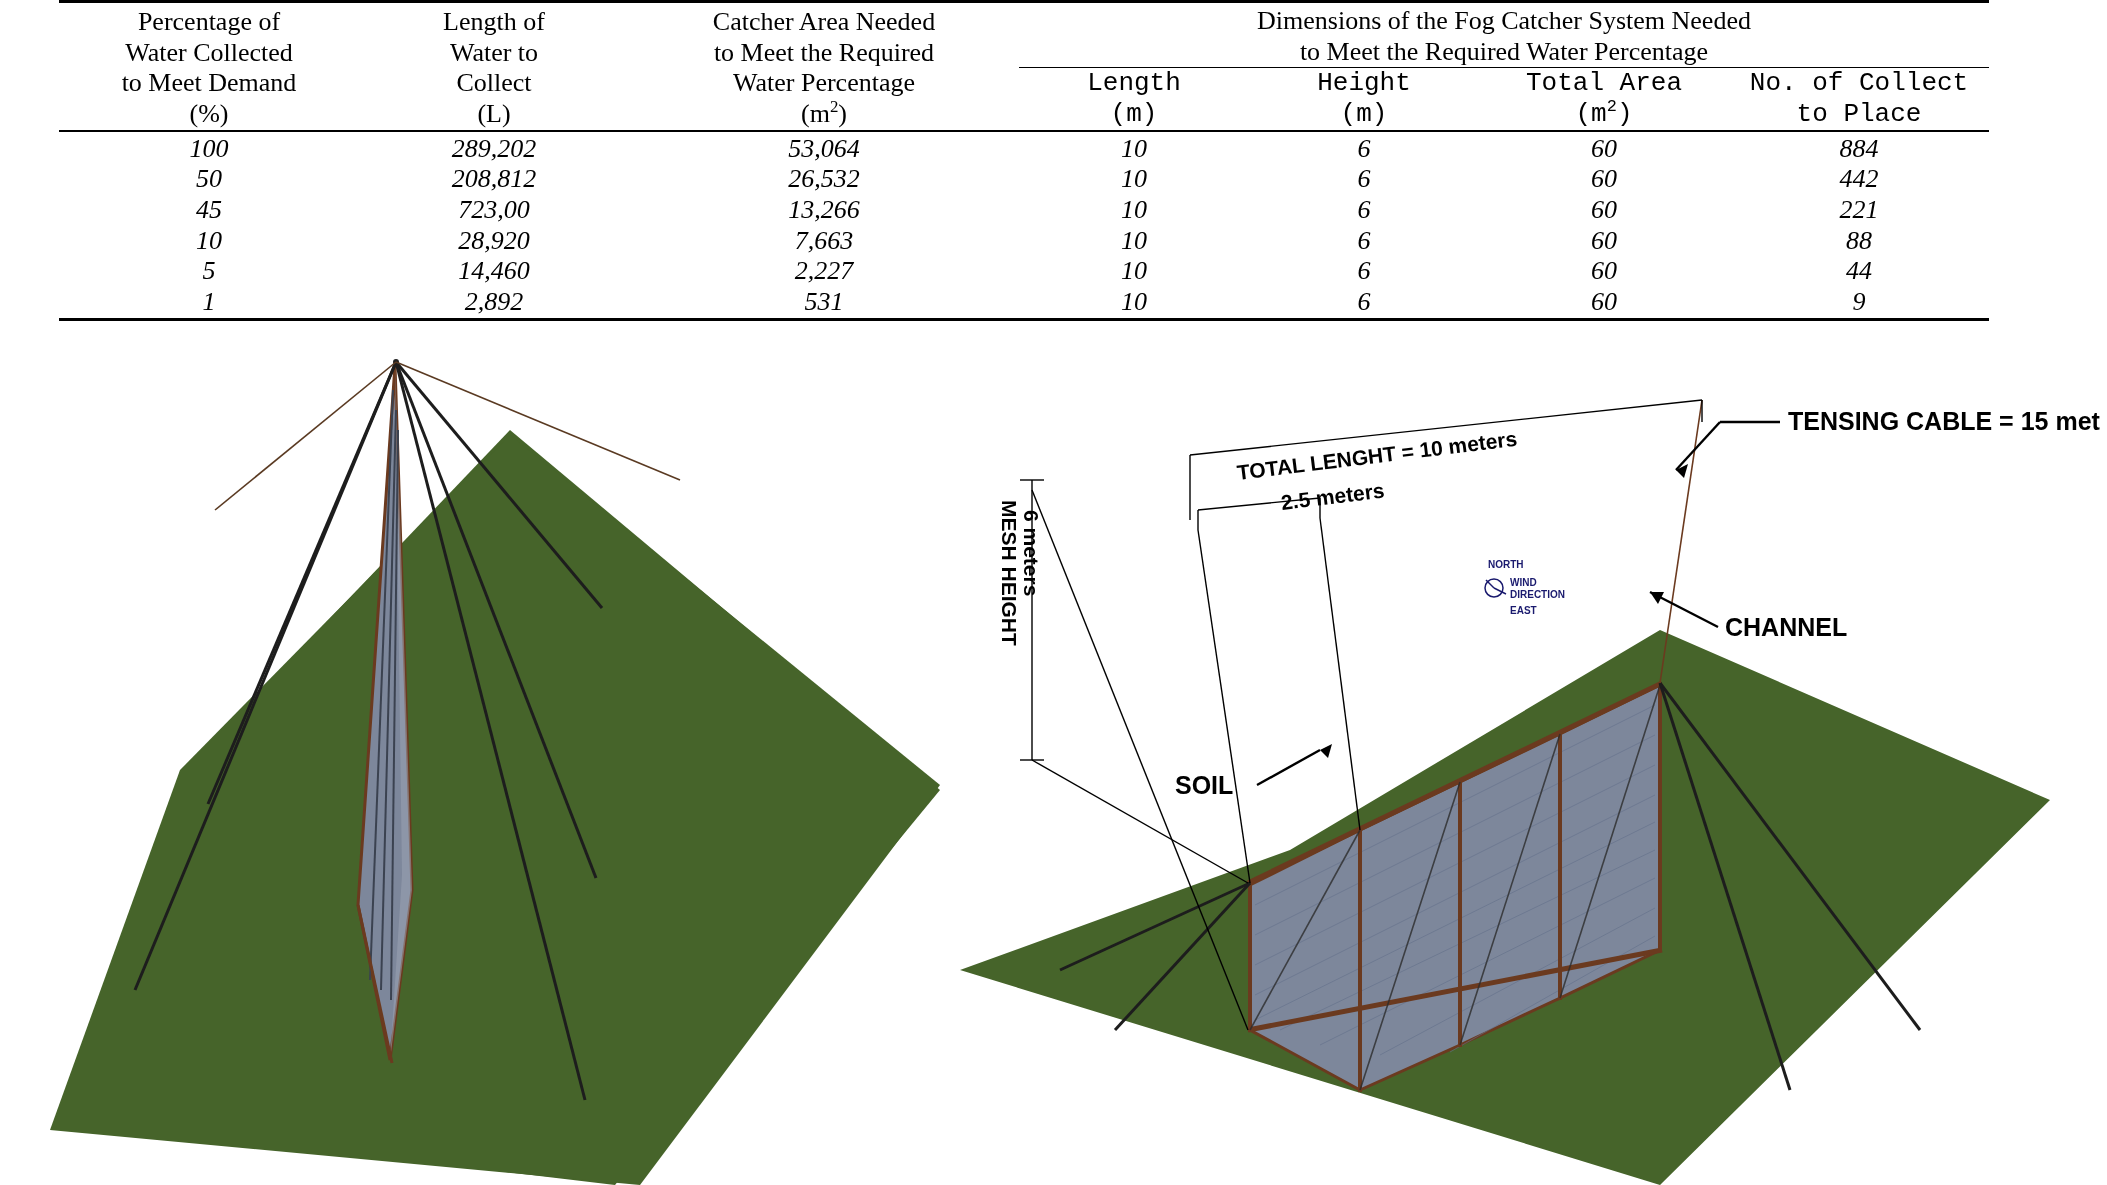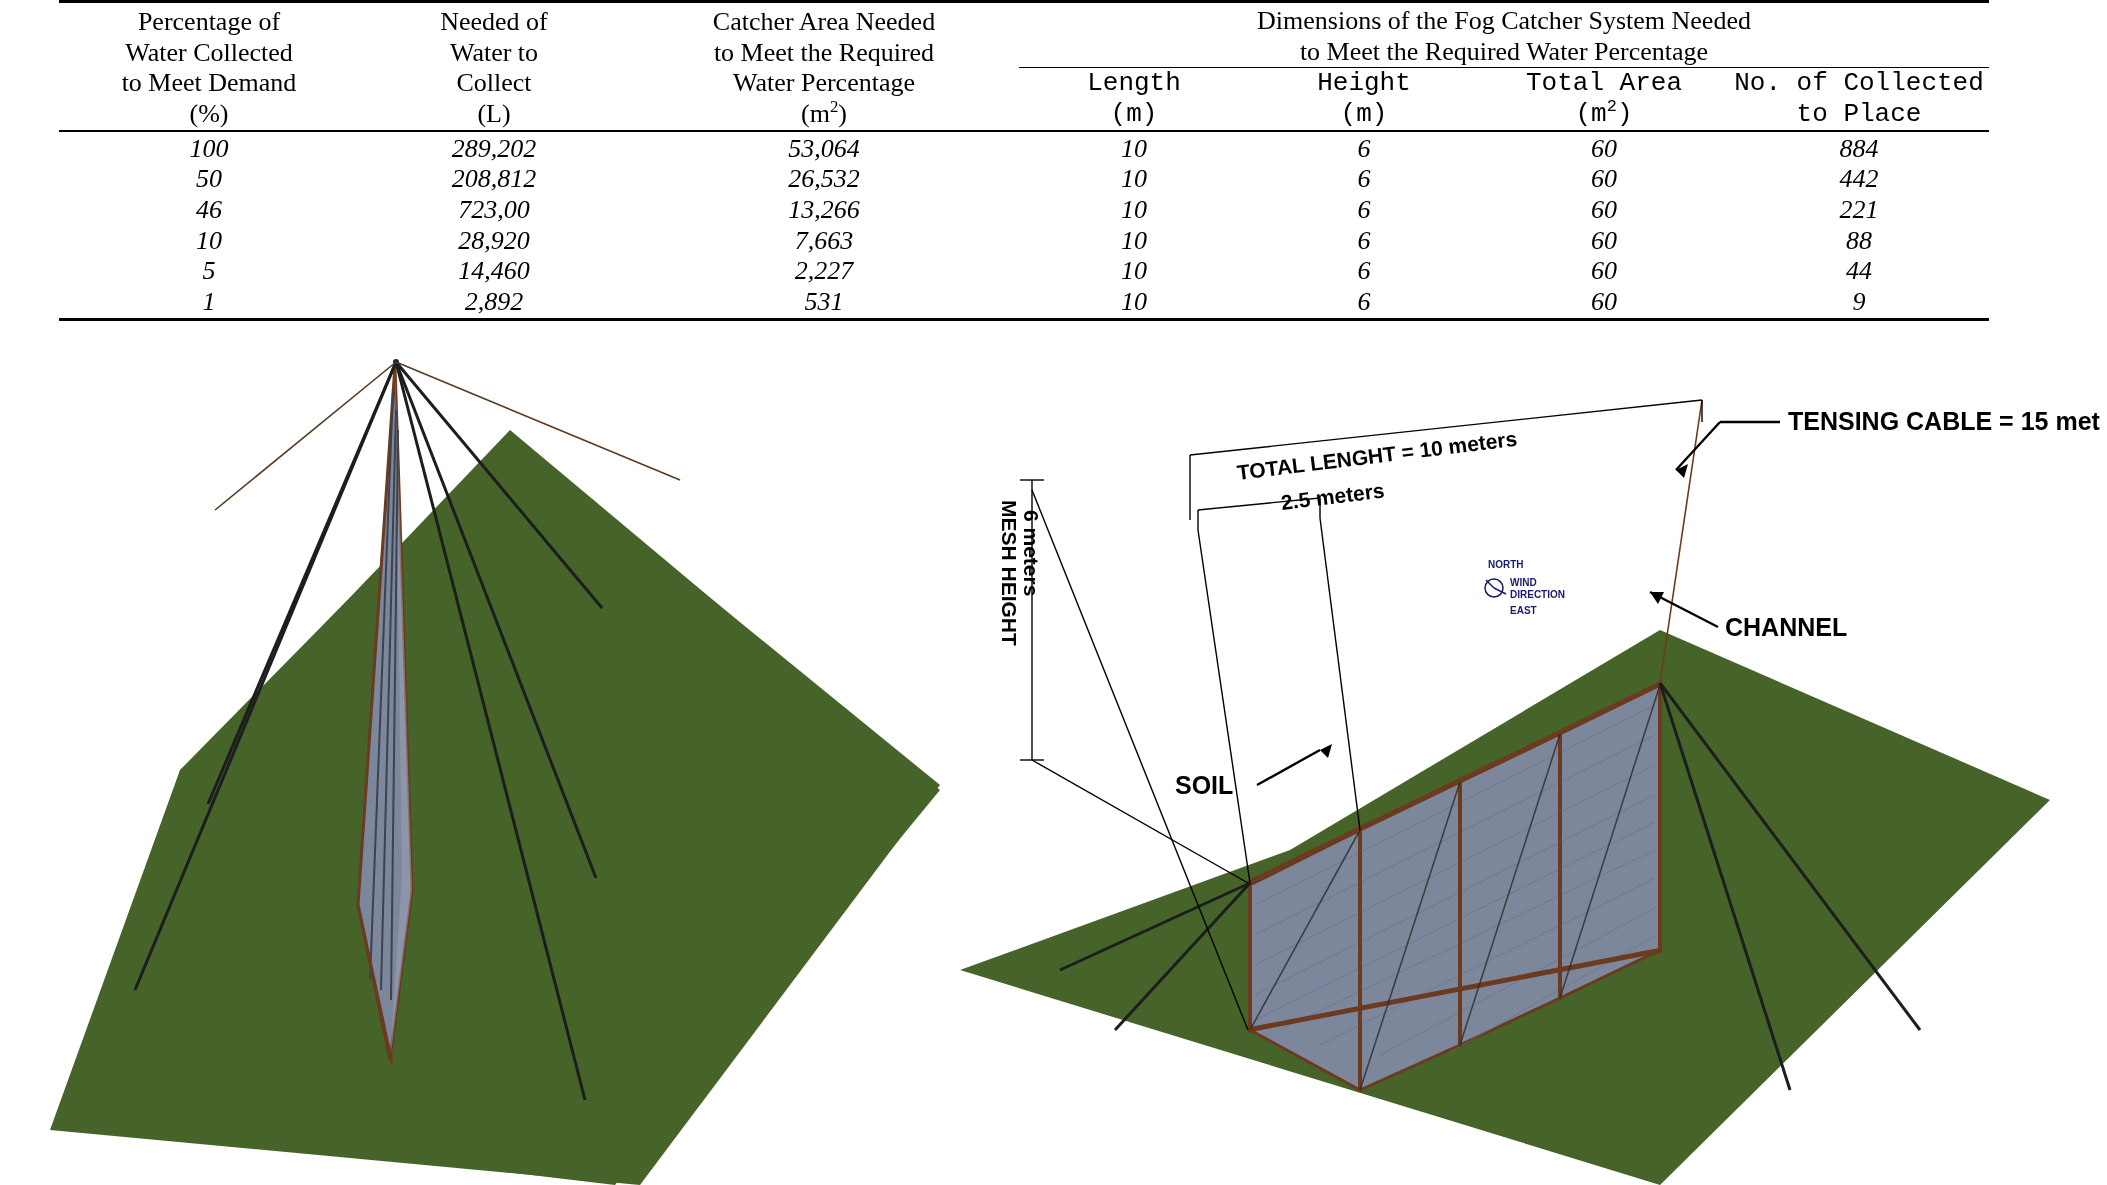--- a/index.html
+++ b/index.html
@@ -111,21 +111,21 @@
         <td colspan="7"></td>
       </tr>
       <tr>
         <td class="hdr-cell" rowspan="2">
           <div>Percentage of</div>
           <div>Water Collected</div>
           <div>to Meet Demand</div>
           <div>(%)</div>
         </td>
         <td class="hdr-cell" rowspan="2">
-          <div>Needed of</div>
+          <div>Length of</div>
           <div>Water to</div>
           <div>Collect</div>
           <div>(L)</div>
         </td>
         <td class="hdr-cell" rowspan="2">
           <div>Catcher Area Needed</div>
           <div>to Meet the Required</div>
           <div>Water Percentage</div>
           <div>(m<sup>2</sup>)</div>
         </td>
@@ -141,21 +141,21 @@
         </td>
         <td class="sub-head">
           <div>Height</div>
           <div>(m)</div>
         </td>
         <td class="sub-head">
           <div>Total Area</div>
           <div>(m<sup>2</sup>)</div>
         </td>
         <td class="sub-head">
-          <div>No. of Collected</div>
+          <div>No. of Collect</div>
           <div>to Place</div>
         </td>
       </tr>
       <tr class="rule-mid">
         <td colspan="7"></td>
       </tr>
 
       <tr class="body-row">
         <td>100</td>
         <td>289,202</td>
@@ -168,21 +168,21 @@
       <tr class="body-row">
         <td>50</td>
         <td>208,812</td>
         <td>26,532</td>
         <td>10</td>
         <td>6</td>
         <td>60</td>
         <td>442</td>
       </tr>
       <tr class="body-row">
-        <td>46</td>
+        <td>45</td>
         <td>723,00</td>
         <td>13,266</td>
         <td>10</td>
         <td>6</td>
         <td>60</td>
         <td>221</td>
       </tr>
       <tr class="body-row">
         <td>10</td>
         <td>28,920</td>

